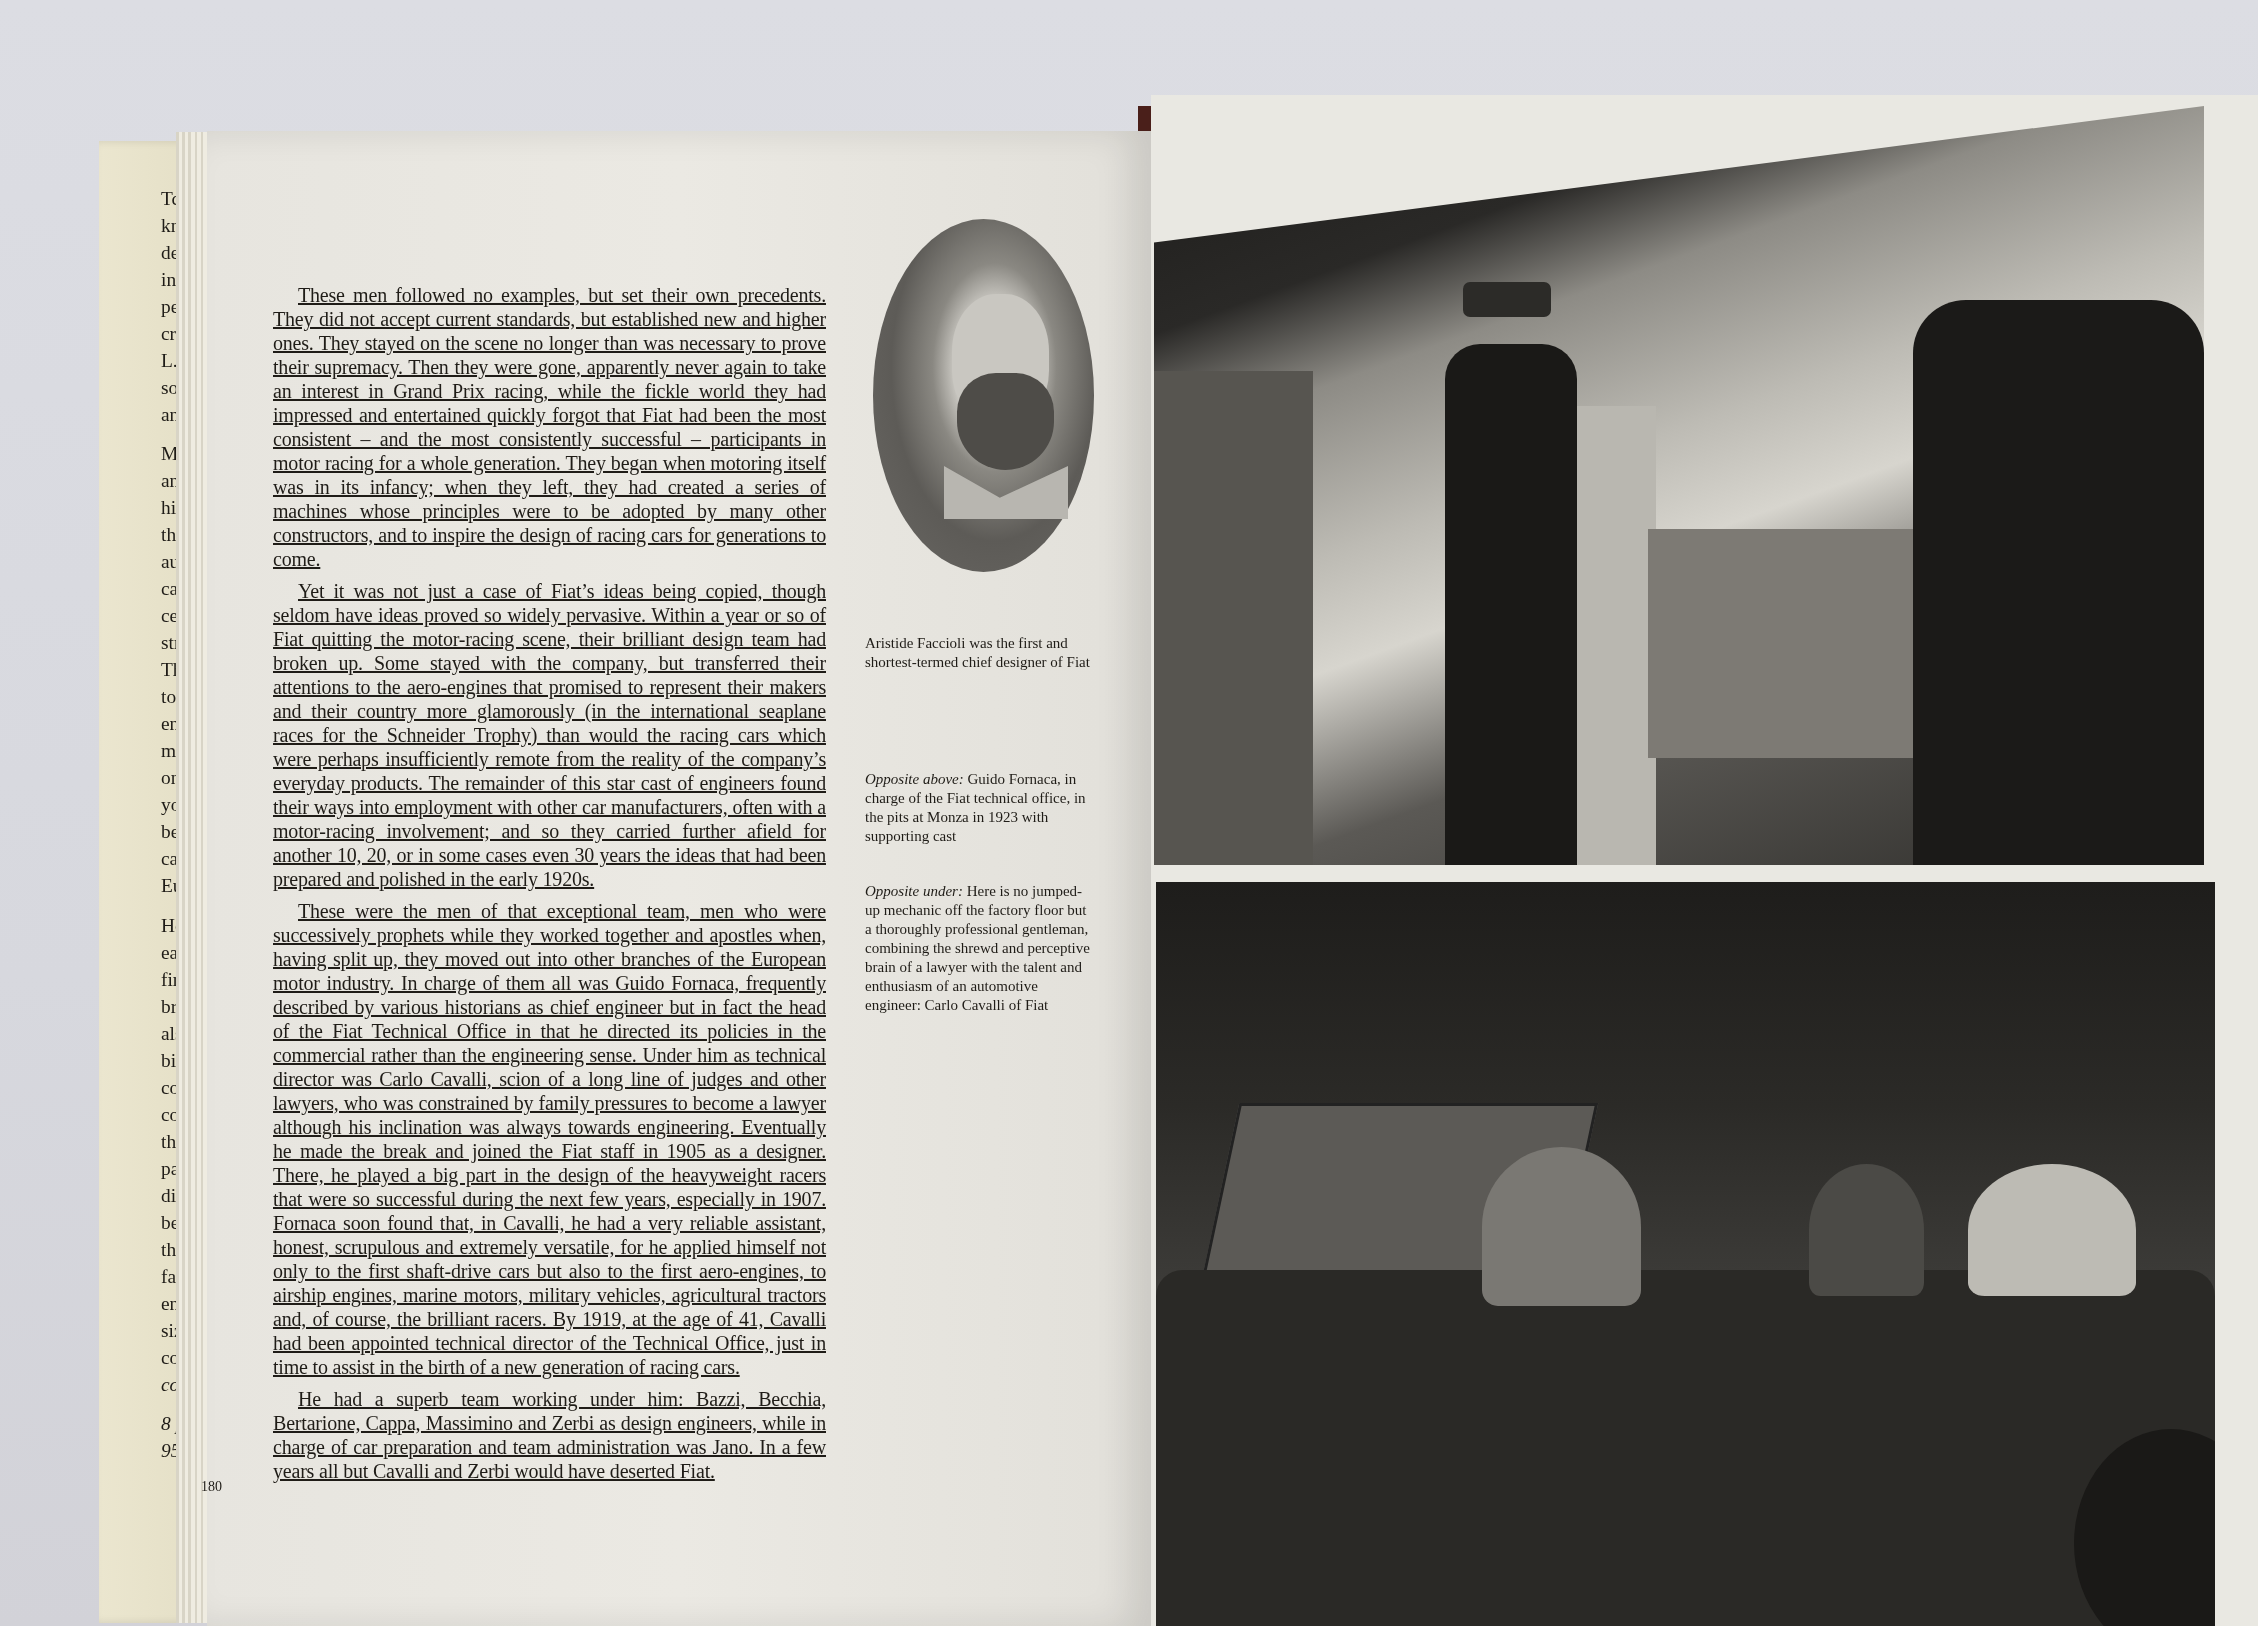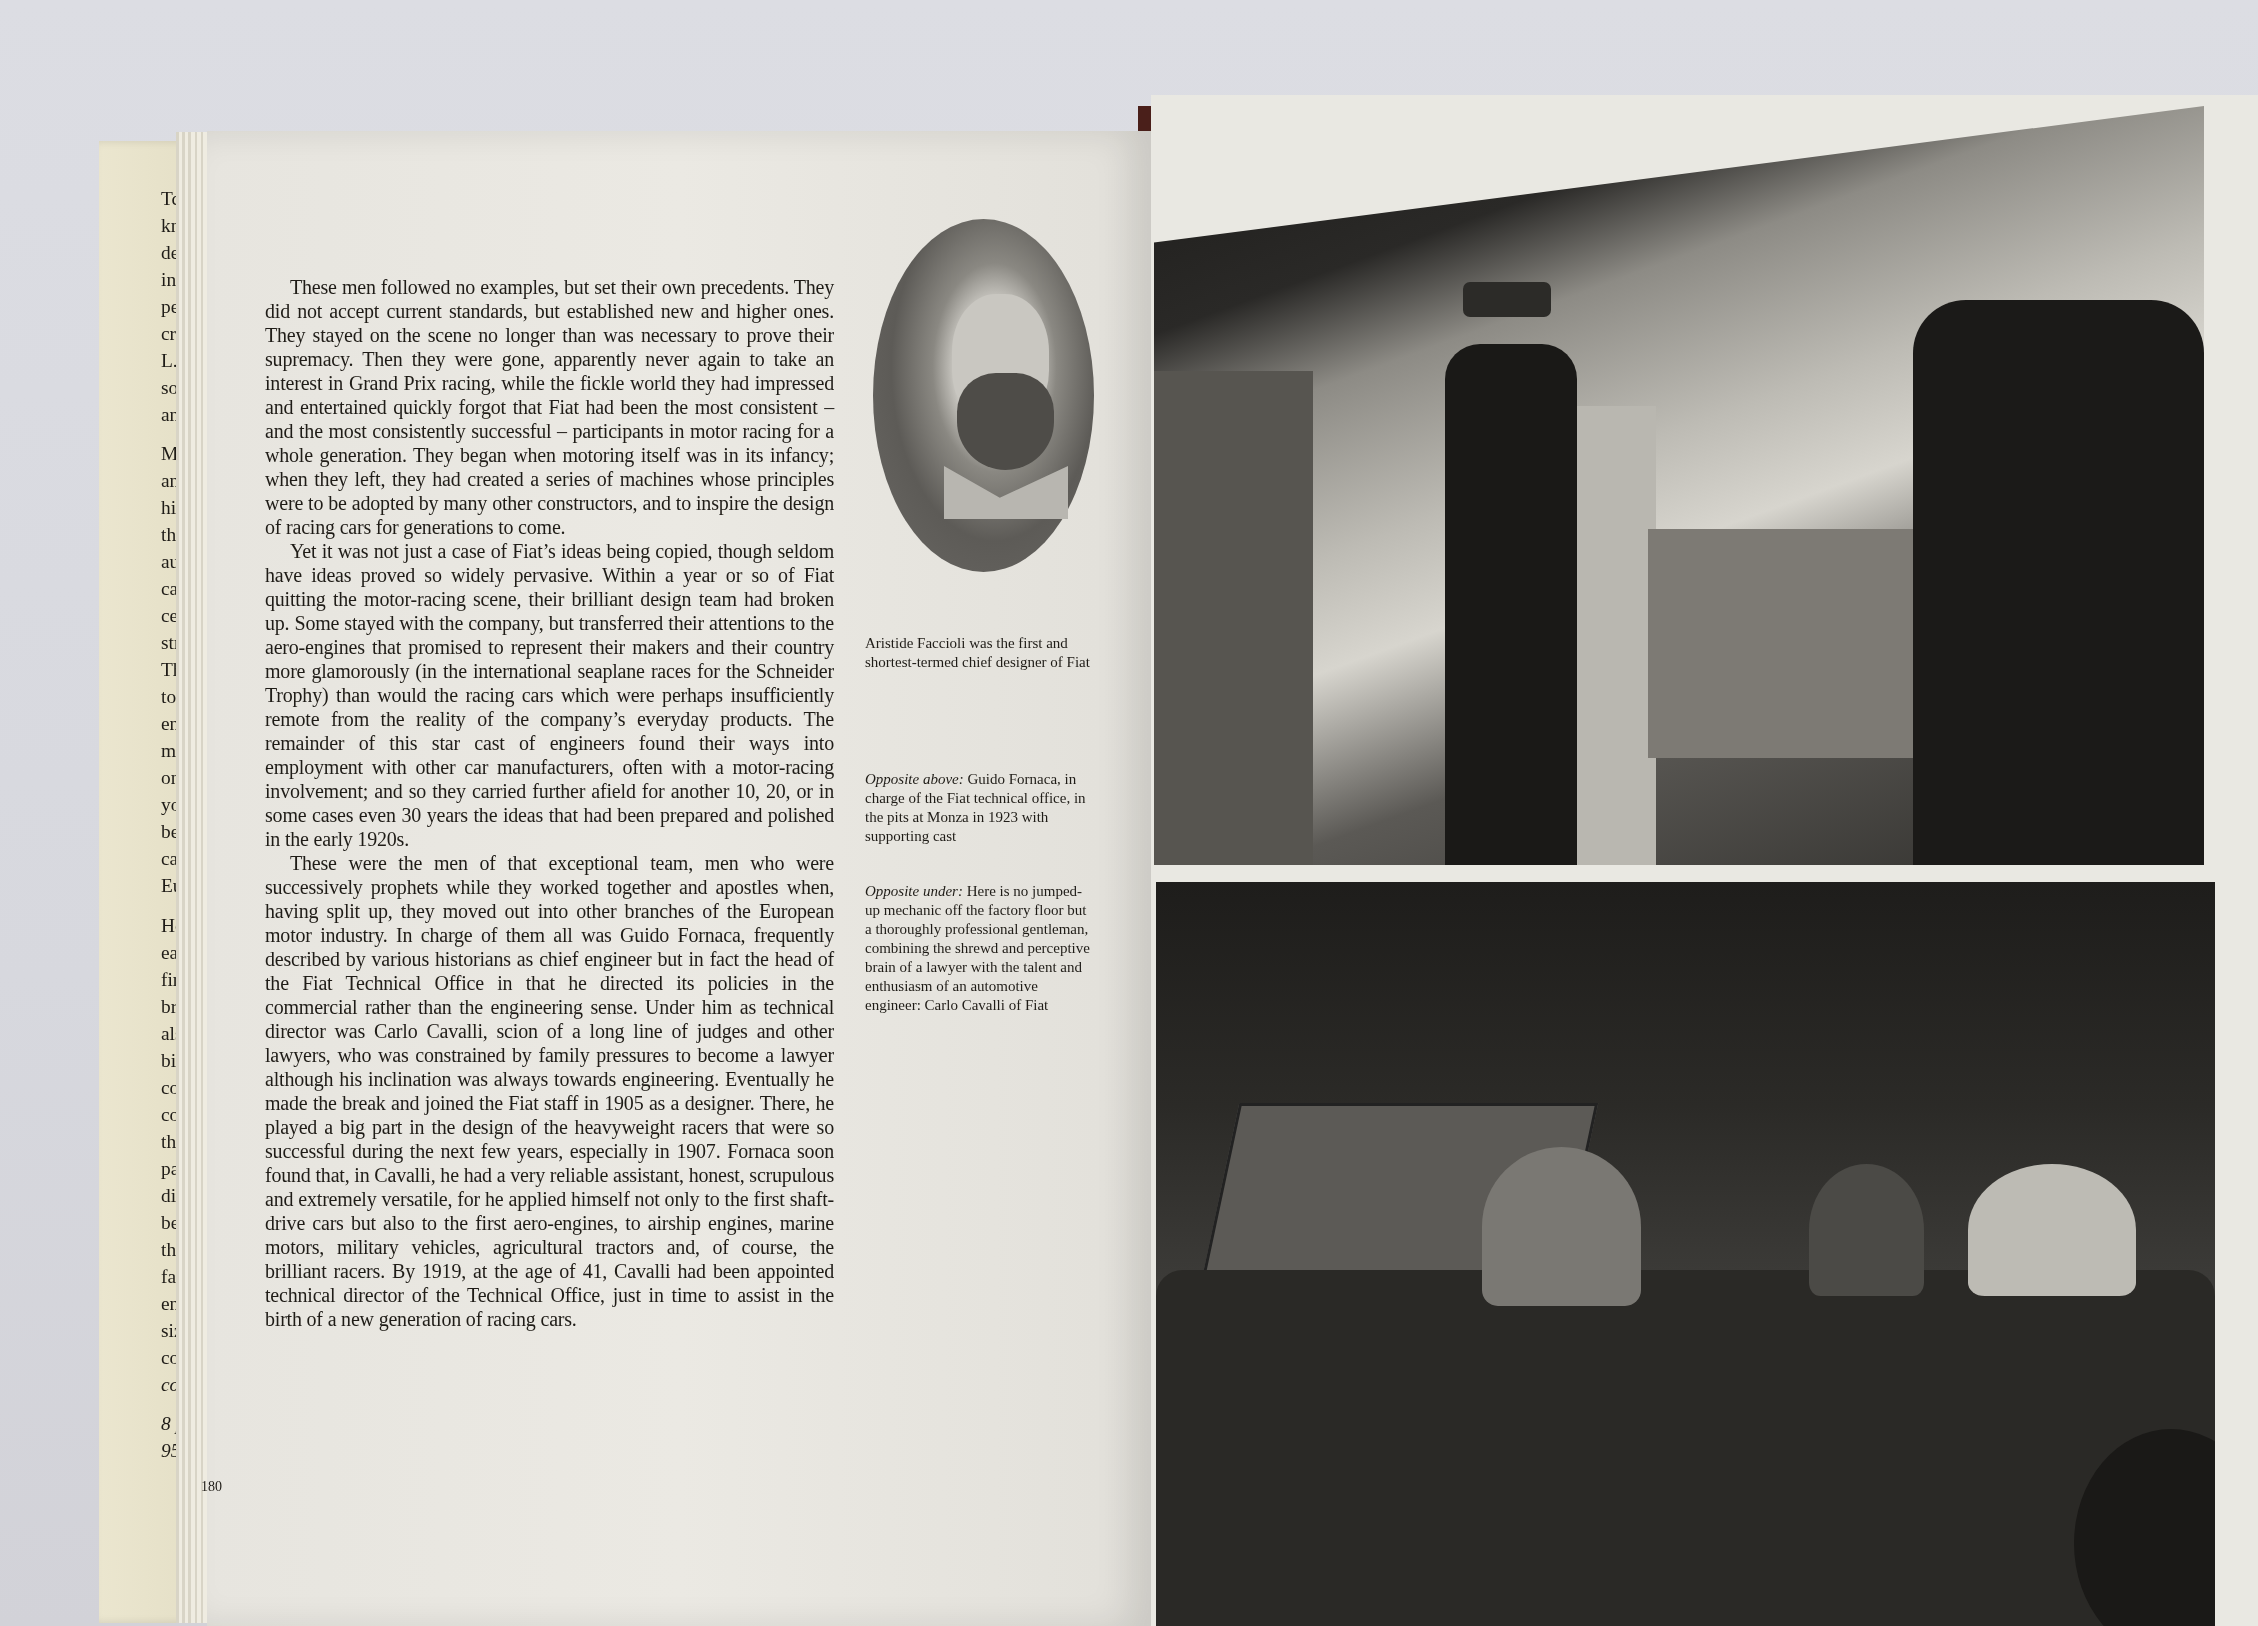--- a/index.html
+++ b/index.html
@@ -13,21 +13,21 @@
   .flap-text div{height:27px}
   .flap-text .gap{height:12.4px}
   .flap-text .it{font-style:italic}
   .page-stack{position:absolute;left:176px;top:132px;width:35px;height:1491px;
     background:repeating-linear-gradient(90deg,#d8d4c6 0 2.6px,#efece1 2.6px 6.2px);}
   .left-page{position:absolute;left:207px;top:131px;width:944px;height:1496px;
     background:linear-gradient(90deg,#e7e5df 0%,#ebe9e3 50%,#e2e0da 100%);
     box-shadow:inset -22px 0 35px rgba(0,0,0,.10);}
   .body-col{position:absolute;left:265px;top:275px;width:569px;font-size:20px;line-height:24px;
     text-align:justify;letter-spacing:-0.2px;}
-  .body-col p{margin:0;text-indent:25px;}
+  .body-col p{margin:8px;text-indent:25px;text-decoration:underline;}
   .portrait{position:absolute;left:873px;top:219px;width:221px;height:353px;border-radius:50%;
     background:radial-gradient(ellipse at 55% 42%,#cfcdc7 0 22%,#8a8882 36%,#5d5b57 60%,#6b6965 100%);}
   .portrait .face{position:absolute;left:79px;top:75px;width:97px;height:128px;border-radius:45% 45% 40% 40%;background:#c9c7c1;}
   .portrait .beard{position:absolute;left:84px;top:154px;width:97px;height:97px;border-radius:40% 40% 50% 50%;background:#4e4c48;}
   .portrait .collar{position:absolute;left:71px;top:247px;width:124px;height:53px;background:#b8b6b0;clip-path:polygon(0 0,45% 60%,100% 0,100% 100%,0 100%);}
   .caption{position:absolute;left:865px;width:229px;font-size:15px;line-height:19px;margin-top:16px;}
   .caption em{font-style:italic;}
   .page-number{position:absolute;left:201px;top:1479px;font-size:14px;}
   .right-page{position:absolute;left:1151px;top:95px;width:1107px;height:1532px;background:#e9e8e2;}
   .photo{position:absolute;background:#3a3936;overflow:hidden;}
@@ -95,20 +95,21 @@
     <div class="it">95</div>
   </div>
 <div class="page-stack"></div>
 
 <div class="left-page"></div>
 
 <div class="body-col">
   <p>These men followed no examples, but set their own precedents. They did not accept current standards, but established new and higher ones. They stayed on the scene no longer than was necessary to prove their supremacy. Then they were gone, apparently never again to take an interest in Grand Prix racing, while the fickle world they had impressed and entertained quickly forgot that Fiat had been the most consistent – and the most consistently successful – participants in motor racing for a whole generation. They began when motoring itself was in its infancy; when they left, they had created a series of machines whose principles were to be adopted by many other constructors, and to inspire the design of racing cars for generations to come.</p>
   <p>Yet it was not just a case of Fiat’s ideas being copied, though seldom have ideas proved so widely pervasive. Within a year or so of Fiat quitting the motor-racing scene, their brilliant design team had broken up. Some stayed with the company, but transferred their attentions to the aero-engines that promised to represent their makers and their country more glamorously (in the international seaplane races for the Schneider Trophy) than would the racing cars which were perhaps insufficiently remote from the reality of the company’s everyday products. The remainder of this star cast of engineers found their ways into employment with other car manufacturers, often with a motor-racing involvement; and so they carried further afield for another 10, 20, or in some cases even 30 years the ideas that had been prepared and polished in the early 1920s.</p>
   <p>These were the men of that exceptional team, men who were successively prophets while they worked together and apostles when, having split up, they moved out into other branches of the European motor industry. In charge of them all was Guido Fornaca, frequently described by various historians as chief engineer but in fact the head of the Fiat Technical Office in that he directed its policies in the commercial rather than the engineering sense. Under him as technical director was Carlo Cavalli, scion of a long line of judges and other lawyers, who was constrained by family pressures to become a lawyer although his inclination was always towards engineering. Eventually he made the break and joined the Fiat staff in 1905 as a designer. There, he played a big part in the design of the heavyweight racers that were so successful during the next few years, especially in 1907. Fornaca soon found that, in Cavalli, he had a very reliable assistant, honest, scrupulous and extremely versatile, for he applied himself not only to the first shaft-drive cars but also to the first aero-engines, to airship engines, marine motors, military vehicles, agricultural tractors and, of course, the brilliant racers. By 1919, at the age of 41, Cavalli had been appointed technical director of the Technical Office, just in time to assist in the birth of a new generation of racing cars.</p>
+  <p>He had a superb team working under him: Bazzi, Becchia, Bertarione, Cappa, Massimino and Zerbi as design engineers, while in charge of car preparation and team administration was Jano. In a few years all but Cavalli and Zerbi would have deserted Fiat.</p>
 </div>
 
 <div class="portrait">
   <div class="face"></div>
   <div class="beard"></div>
   <div class="collar"></div>
 </div>
 
 <div class="caption" style="top:618px">Aristide Faccioli was the first and shortest-termed chief designer of Fiat</div>
 

